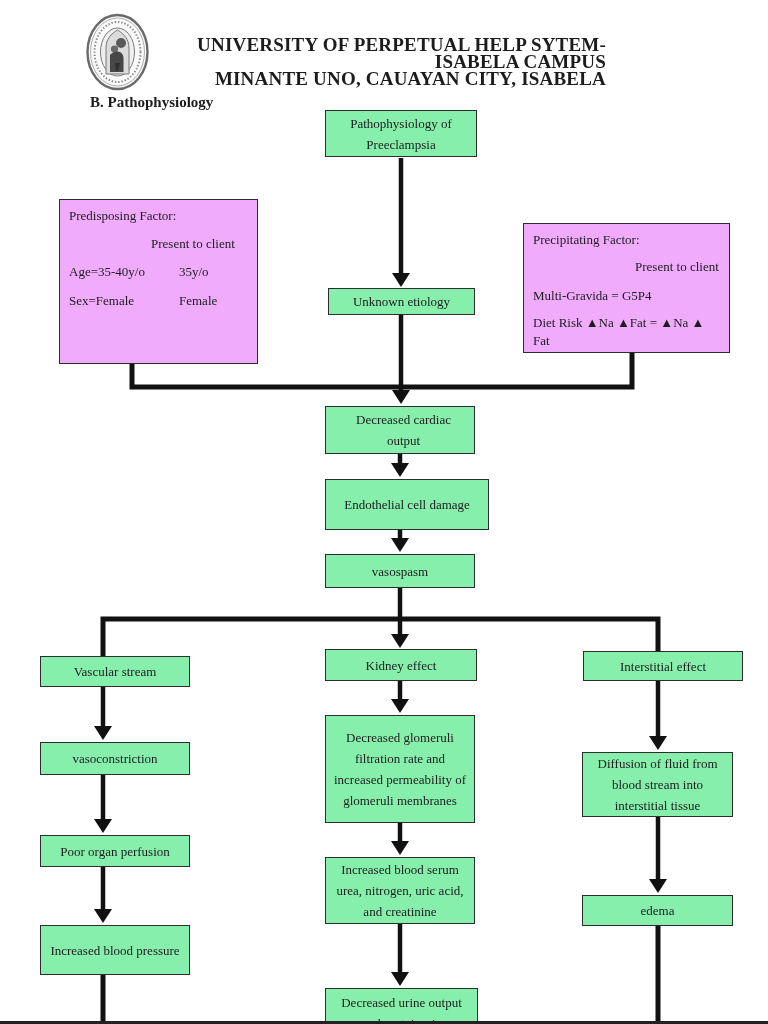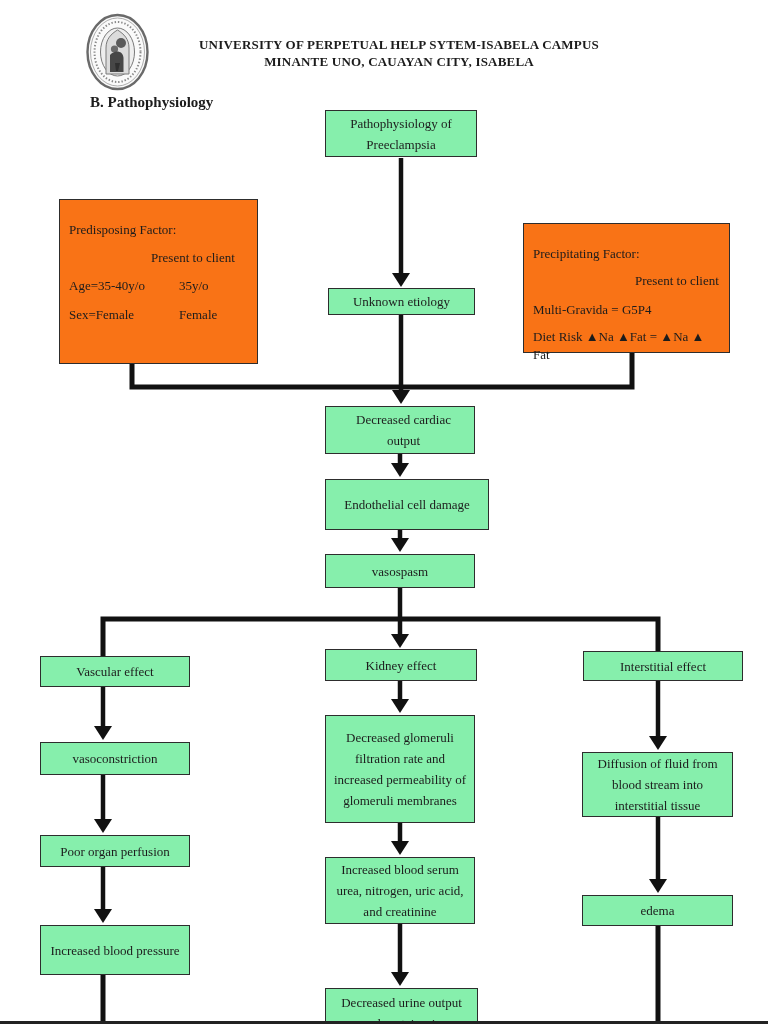--- a/index.html
+++ b/index.html
@@ -3,34 +3,34 @@
 <meta charset="utf-8">
 <style>
   html,body{margin:0;padding:0;background:#ffffff;}
   .page{
     position:relative;width:768px;height:1024px;background:#ffffff;
     font-family:"Liberation Serif","DejaVu Serif",serif;color:#1c1c1c;
     overflow:hidden;
   }
   
   .logo{position:absolute;left:85px;top:13px;width:65px;height:78px;}
-  .hdr{position:absolute;left:164px;top:36px;width:470px;text-align:center;
-       font-weight:bold;font-size:13px;line-height:17px;letter-spacing:.2px;}
+  .hdr{position:absolute;left:136px;top:36px;width:470px;text-align:right;
+       font-weight:bold;font-size:19px;line-height:17px;letter-spacing:.2px;}
   .sec-title{position:absolute;left:90px;top:94px;font-weight:bold;font-size:15px;}
   
   .node{
     position:absolute;box-sizing:border-box;background:#86efac;
     border:1.5px solid #2d2d2d;z-index:2;
     display:flex;align-items:center;justify-content:center;
     text-align:center;font-size:13px;line-height:21px;padding:2px 5px;
   }
   .factor{
-    position:absolute;box-sizing:border-box;background:#f97316;
+    position:absolute;box-sizing:border-box;background:#f0abfc;
     border:1.5px solid #2d2d2d;z-index:2;font-size:13px;line-height:17px;
-    padding:19px 9px;
+    padding:5px 9px;
   }
   .f-title{margin-top:2px;}
   .f-present-l{margin-left:82px;margin-top:11px;}
   .f-present-r{margin-left:102px;margin-top:10px;}
   .f-row{display:flex;margin-top:11px;}
   .f-row .f-col1{width:110px;flex:none;}
   .f-gap{margin-top:12px;}
   .wires{position:absolute;left:0;top:0;z-index:1;}
   .page-edge{position:absolute;left:0;bottom:0;width:768px;height:3px;background:#222;z-index:3;}
 </style>
@@ -124,21 +124,21 @@
   </div>
 
   <div class="node" style="left:328px;top:288px;width:147px;height:27px;">Unknown etiology</div>
 
   <div class="node" style="left:325px;top:406px;width:150px;height:48px;padding-left:12px;">Decreased cardiac output</div>
 
   <div class="node" style="left:325px;top:479px;width:164px;height:51px;">Endothelial cell damage</div>
 
   <div class="node" style="left:325px;top:554px;width:150px;height:34px;">vasospasm</div>
 
-  <div class="node" style="left:40px;top:656px;width:150px;height:31px;">Vascular effect</div>
+  <div class="node" style="left:40px;top:656px;width:150px;height:31px;">Vascular stream</div>
 
   <div class="node" style="left:325px;top:649px;width:152px;height:32px;">Kidney effect</div>
 
   <div class="node" style="left:583px;top:651px;width:160px;height:30px;">Interstitial effect</div>
 
   <div class="node" style="left:40px;top:742px;width:150px;height:33px;">vasoconstriction</div>
 
   <div class="node" style="left:325px;top:715px;width:150px;height:108px;">Decreased glomeruli filtration rate and increased permeability of glomeruli membranes</div>
 
   <div class="node" style="left:582px;top:752px;width:151px;height:65px;">Diffusion of fluid from blood stream into interstitial tissue</div>

